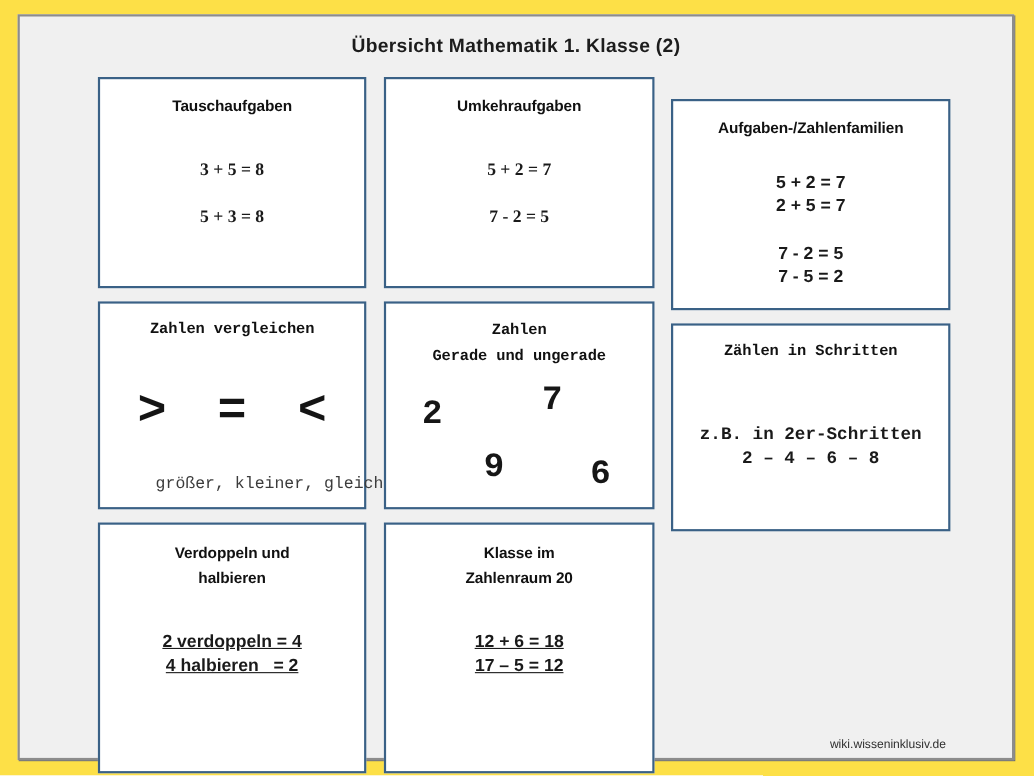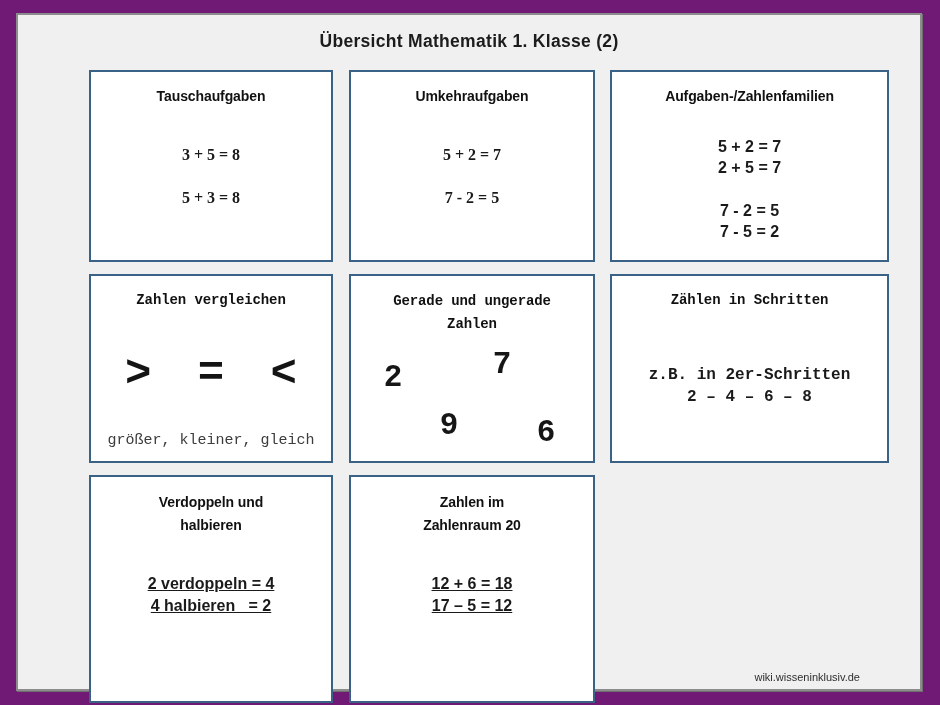--- a/index.html
+++ b/index.html
@@ -6,21 +6,21 @@
     margin: 0;
     padding: 0;
     background: #ffffff;
     font-family: "Liberation Sans", sans-serif;
     -webkit-font-smoothing: antialiased;
   }
   .stage {
     position: relative;
     width: 940px;
     height: 705px;
-    background: #701a75;
+    background: #fde047;
     overflow: hidden;
   }
   .frame {
     position: absolute;
     left: 16px;
     top: 13px;
     width: 902px;
     height: 674px;
     background: #f0f0f0;
     border: 2px solid #8c8c8c;
@@ -42,21 +42,21 @@
     background: #ffffff;
     border: 2px solid #3a6186;
     box-sizing: border-box;
   }
   
   .r1 { top: 55px;  height: 192px; }
   .r2 { top: 259px; height: 189px; font-family: Liberation Mono, monospace; }
   .r3 { top: 460px; height: 228px; }
   .c1 { left: 71px;  width: 244px; }
   .c2 { left: 331px; width: 246px; }
-  .c3 { left: 592px; width: 279px; }
+  .c3 { left: 592px; width: 254px; margin-top: 20px; }
 
   .box-title {
     position: absolute;
     top: 13px;
     left: 0;
     width: 100%;
     text-align: center;
     font-size: 14px;
     font-weight: 700;
     line-height: 23px;
@@ -94,20 +94,21 @@
   }
   .cmp-caption {
     position: absolute;
     top: 156px;
     left: 0;
     width: 100%;
     text-align: center;
     font-size: 15px;
     font-weight: 400;
     color: #3c3c3c;
+    padding-left: 34px;
   }
   .scatter-num {
     position: absolute;
     transform: translate(-50%, -50%);
     font-size: 31px;
     font-weight: 700;
     color: #161616;
     line-height: 1;
   }
   .num-2 { left: 42px;  top: 101px; }
@@ -169,22 +170,22 @@
       <div class="cmp-symbols">
         <span>&gt;</span>
         <span>=</span>
         <span>&lt;</span>
       </div>
       <div class="cmp-caption">größer, kleiner, gleich</div>
     </div>
 
     <div class="box r2 c2">
       <div class="box-title title-2line">
+        <div>Zahlen</div>
         <div>Gerade und ungerade</div>
-        <div>Zahlen</div>
       </div>
       <div class="scatter-num num-2">2</div>
       <div class="scatter-num num-7">7</div>
       <div class="scatter-num num-9">9</div>
       <div class="scatter-num num-6">6</div>
     </div>
 
     <div class="box r2 c3">
       <div class="box-title">Zählen in Schritten</div>
       <div class="eq-stack steps-stack">
@@ -199,21 +200,21 @@
         <div>halbieren</div>
       </div>
       <div class="eq-stack r3-stack">
         <div class="eq">2 verdoppeln = 4</div>
         <div class="eq">4 halbieren   = 2</div>
       </div>
     </div>
 
     <div class="box r3 c2">
       <div class="box-title title-2line">
-        <div>Zahlen im</div>
+        <div>Klasse im</div>
         <div>Zahlenraum 20</div>
       </div>
       <div class="eq-stack r3-stack">
         <div class="eq">12 + 6 = 18</div>
         <div class="eq">17 – 5 = 12</div>
       </div>
     </div>
 
     <div class="footer">wiki.wisseninklusiv.de</div>
   </div>

